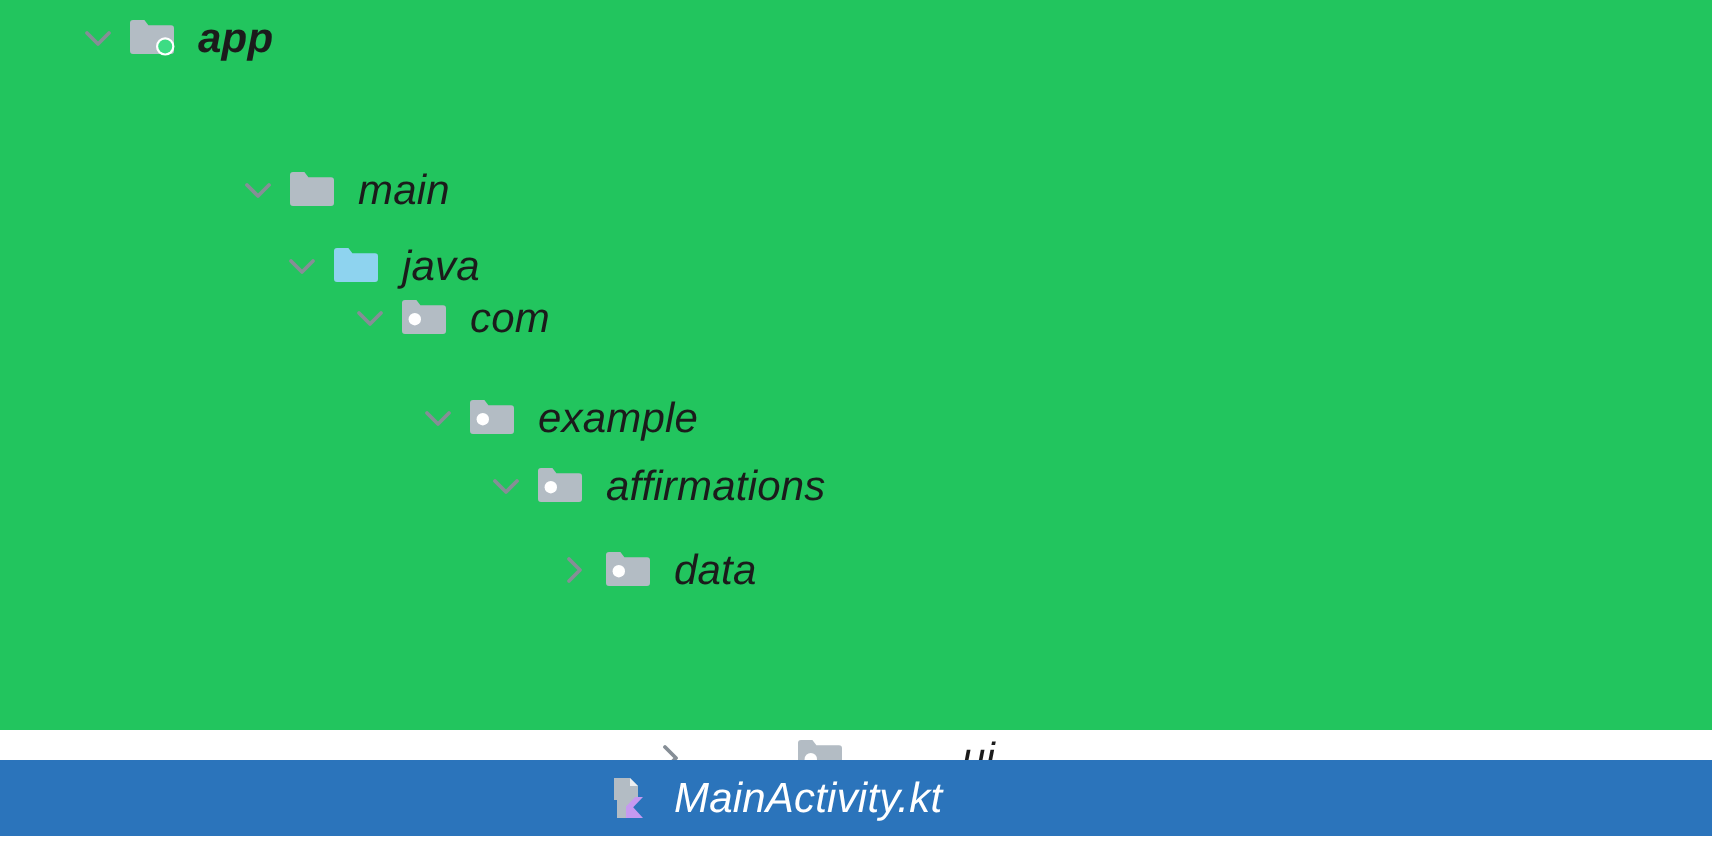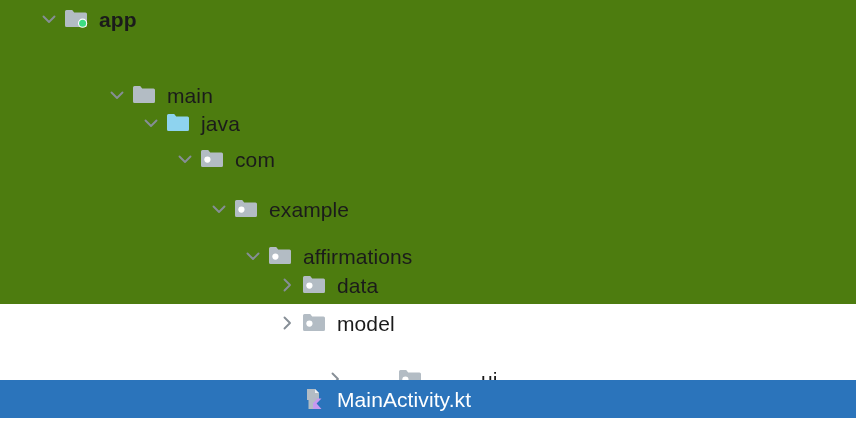--- a/index.html
+++ b/index.html
@@ -12,22 +12,23 @@
     width: 856px;
     height: 430px;
     overflow: hidden;
     font-family: "Liberation Sans", "DejaVu Sans", sans-serif;
     -webkit-font-smoothing: antialiased;
   }
 
   #tree {
     position: relative;
     width: 856px;
-    height: 304px;
-    background: #4d7c0f;
+    height: 365px;
+    background: #22c55e;
+    font-style: italic;
   }
 
   .row {
     position: absolute;
     left: 0;
     width: 856px;
     height: 38px;
     display: flex;
     align-items: center;
     white-space: nowrap;
@@ -83,35 +84,35 @@
       </span>
       <span class="icon">
         <svg width="26" height="24" viewBox="0 0 26 24">
           <path d="M1 4.5 A1.5 1.5 0 0 1 2.5 3 L8.2 3 L10.2 5.6 L21.5 5.6 A1.5 1.5 0 0 1 23 7.1 L23 18.5 A1.5 1.5 0 0 1 21.5 20 L2.5 20 A1.5 1.5 0 0 1 1 18.5 Z" fill="#b3bcc4"></path>
           <circle cx="18.6" cy="16.2" r="4.6" fill="#ffffff"></circle>
           <circle cx="18.6" cy="16.2" r="3.5" fill="#3ddc84"></circle>
         </svg>
       </span>
       <span class="label bold">app</span>
     </div>
-    <div class="row" style="top: 76px;">
+    <div class="row" style="top: 76px; padding-left: 12px;">
       <div class="indent" style="width: 106px;"></div>
       <span class="twisty">
         <svg width="22" height="22" viewBox="0 0 22 22" aria-hidden="true">
           <path d="M5.5 8.5 L11 14 L16.5 8.5" fill="none" stroke="#868e96" stroke-width="1.9" stroke-linecap="round" stroke-linejoin="round"></path>
         </svg>
       </span>
       <span class="icon">
         <svg width="26" height="24" viewBox="0 0 26 24">
           <path d="M1 4.5 A1.5 1.5 0 0 1 2.5 3 L8.2 3 L10.2 5.6 L21.5 5.6 A1.5 1.5 0 0 1 23 7.1 L23 18.5 A1.5 1.5 0 0 1 21.5 20 L2.5 20 A1.5 1.5 0 0 1 1 18.5 Z" fill="#b3bcc4"></path>
         </svg>
       </span>
       <span class="label">main</span>
     </div>
-    <div class="row" style="top: 104px; text-align: center;">
+    <div class="row" style="top: 114px; text-align: center;">
       <div class="indent" style="width: 140px;"></div>
       <span class="twisty">
         <svg width="22" height="22" viewBox="0 0 22 22" aria-hidden="true">
           <path d="M5.5 8.5 L11 14 L16.5 8.5" fill="none" stroke="#868e96" stroke-width="1.9" stroke-linecap="round" stroke-linejoin="round"></path>
         </svg>
       </span>
       <span class="icon">
         <svg width="26" height="24" viewBox="0 0 26 24">
           <path d="M1 4.5 A1.5 1.5 0 0 1 2.5 3 L8.2 3 L10.2 5.6 L21.5 5.6 A1.5 1.5 0 0 1 23 7.1 L23 18.5 A1.5 1.5 0 0 1 21.5 20 L2.5 20 A1.5 1.5 0 0 1 1 18.5 Z" fill="#8ed3ef"></path>
         </svg>
@@ -141,21 +142,21 @@
         </svg>
       </span>
       <span class="icon">
         <svg width="26" height="24" viewBox="0 0 26 24">
           <path d="M1 4.5 A1.5 1.5 0 0 1 2.5 3 L8.2 3 L10.2 5.6 L21.5 5.6 A1.5 1.5 0 0 1 23 7.1 L23 18.5 A1.5 1.5 0 0 1 21.5 20 L2.5 20 A1.5 1.5 0 0 1 1 18.5 Z" fill="#b3bcc4"></path>
           <circle cx="7.4" cy="12.6" r="3.1" fill="#ffffff"></circle>
         </svg>
       </span>
       <span class="label">example</span>
     </div>
-    <div class="row" style="top: 237px;">
+    <div class="row" style="top: 224px;">
       <div class="indent" style="width: 242px;"></div>
       <span class="twisty">
         <svg width="22" height="22" viewBox="0 0 22 22" aria-hidden="true">
           <path d="M5.5 8.5 L11 14 L16.5 8.5" fill="none" stroke="#868e96" stroke-width="1.9" stroke-linecap="round" stroke-linejoin="round"></path>
         </svg>
       </span>
       <span class="icon">
         <svg width="26" height="24" viewBox="0 0 26 24">
           <path d="M1 4.5 A1.5 1.5 0 0 1 2.5 3 L8.2 3 L10.2 5.6 L21.5 5.6 A1.5 1.5 0 0 1 23 7.1 L23 18.5 A1.5 1.5 0 0 1 21.5 20 L2.5 20 A1.5 1.5 0 0 1 1 18.5 Z" fill="#b3bcc4"></path>
           <circle cx="7.4" cy="12.6" r="3.1" fill="#ffffff"></circle>
@@ -170,35 +171,20 @@
           <path d="M8.5 5.5 L14 11 L8.5 16.5" fill="none" stroke="#868e96" stroke-width="1.9" stroke-linecap="round" stroke-linejoin="round"></path>
         </svg>
       </span>
       <span class="icon">
         <svg width="26" height="24" viewBox="0 0 26 24">
           <path d="M1 4.5 A1.5 1.5 0 0 1 2.5 3 L8.2 3 L10.2 5.6 L21.5 5.6 A1.5 1.5 0 0 1 23 7.1 L23 18.5 A1.5 1.5 0 0 1 21.5 20 L2.5 20 A1.5 1.5 0 0 1 1 18.5 Z" fill="#b3bcc4"></path>
           <circle cx="7.4" cy="12.6" r="3.1" fill="#ffffff"></circle>
         </svg>
       </span>
       <span class="label">data</span>
-    </div>
-    <div class="row" style="top: 304px;">
-      <div class="indent" style="width: 276px;"></div>
-      <span class="twisty">
-        <svg width="22" height="22" viewBox="0 0 22 22" aria-hidden="true">
-          <path d="M8.5 5.5 L14 11 L8.5 16.5" fill="none" stroke="#868e96" stroke-width="1.9" stroke-linecap="round" stroke-linejoin="round"></path>
-        </svg>
-      </span>
-      <span class="icon">
-        <svg width="26" height="24" viewBox="0 0 26 24">
-          <path d="M1 4.5 A1.5 1.5 0 0 1 2.5 3 L8.2 3 L10.2 5.6 L21.5 5.6 A1.5 1.5 0 0 1 23 7.1 L23 18.5 A1.5 1.5 0 0 1 21.5 20 L2.5 20 A1.5 1.5 0 0 1 1 18.5 Z" fill="#b3bcc4"></path>
-          <circle cx="7.4" cy="12.6" r="3.1" fill="#ffffff"></circle>
-        </svg>
-      </span>
-      <span class="label">model</span>
     </div>
     <div class="row" style="top: 360px; gap: 48px;">
       <div class="indent" style="width: 276px;"></div>
       <span class="twisty">
         <svg width="22" height="22" viewBox="0 0 22 22" aria-hidden="true">
           <path d="M8.5 5.5 L14 11 L8.5 16.5" fill="none" stroke="#868e96" stroke-width="1.9" stroke-linecap="round" stroke-linejoin="round"></path>
         </svg>
       </span>
       <span class="icon">
         <svg width="26" height="24" viewBox="0 0 26 24">

